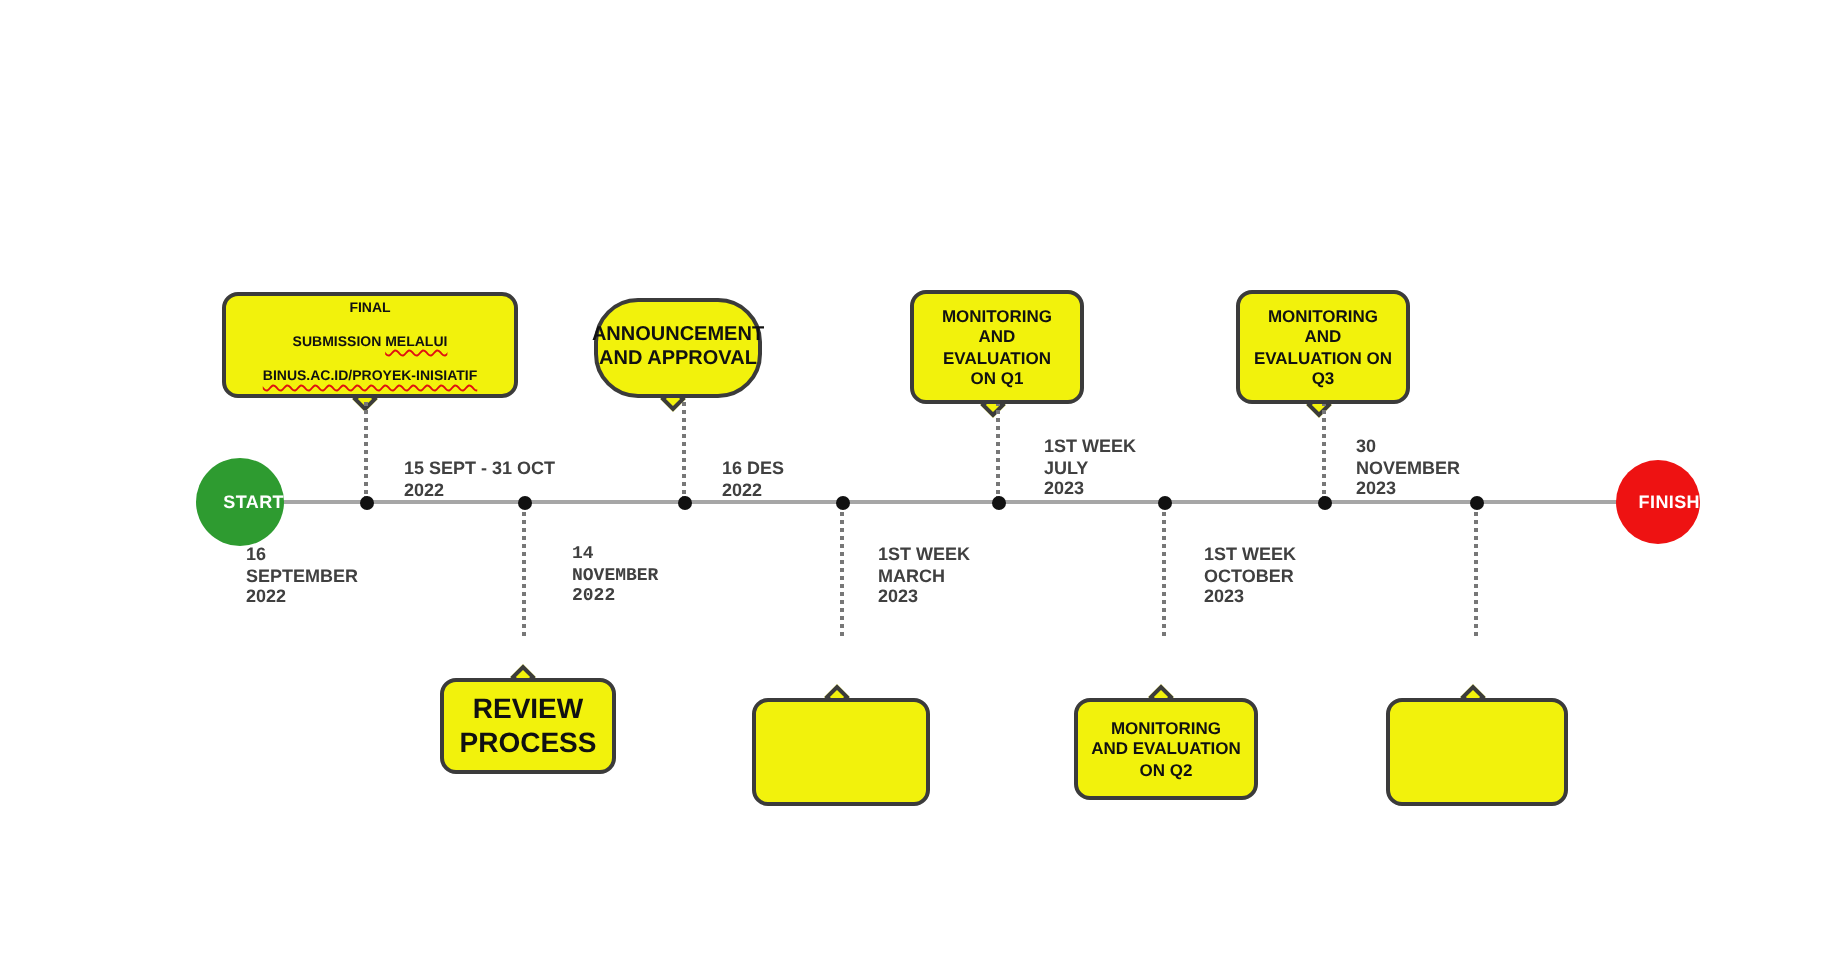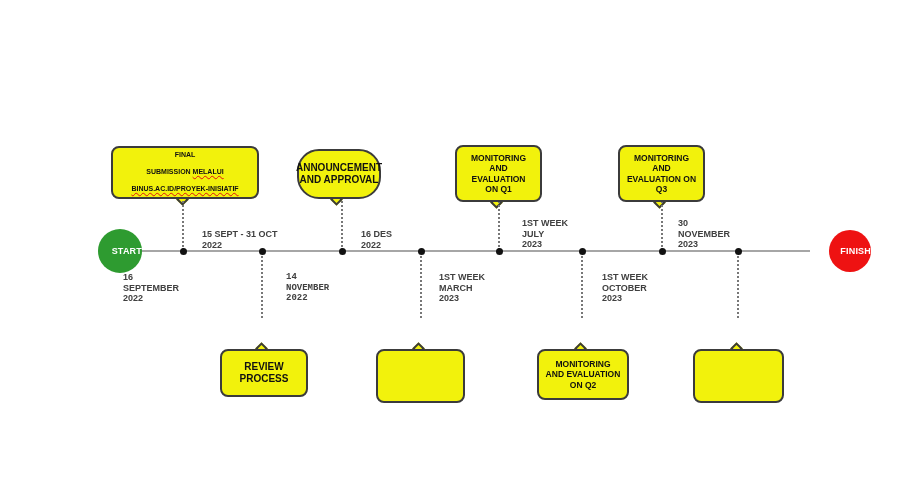--- a/index.html
+++ b/index.html
@@ -23,21 +23,21 @@
   .tl-line{
     position:absolute;left:118px;top:250px;width:692px;height:2px;
     background:var(--line);
   }
   .node{
     position:absolute;border-radius:50%;
     display:flex;align-items:center;justify-content:flex-end;
     color:#fff;font-weight:bold;font-size:9px;letter-spacing:.2px;
   }
   .node.start{left:98px;top:229px;width:44px;height:44px;background:var(--green);}
-  .node.finish{left:829px;top:230px;width:42px;height:42px;background:var(--red);}
+  .node.finish{left:808px;top:230px;width:42px;height:42px;background:var(--red);}
   .dot{
     position:absolute;top:248px;width:7px;height:7px;border-radius:50%;
     background:#111;
   }
   .connector{
     position:absolute;width:0;border-left:2px dotted #777;
   }
   .date{
     position:absolute;width:120px;text-align:left;
     color:var(--datecolor);font-weight:bold;font-size:9px;line-height:10.5px;
@@ -152,21 +152,21 @@
   </div>
 
   <div class="callout above" style="left:618px;top:123px;width:87px;height:57px;font-size:8.5px;">
     <span class="tail"></span>
     <span>MONITORING
 AND
 EVALUATION ON
 Q3</span>
   </div>
 
-  <div class="callout below" style="left:220px;top:327px;width:88px;height:48px;font-size:10px;">
+  <div class="callout below" style="left:220px;top:317px;width:88px;height:48px;font-size:14px;">
     <span class="tail"></span>
     <span>REVIEW
 PROCESS</span>
   </div>
 
   <div class="callout below" style="left:376px;top:327px;width:89px;height:54px;font-size:9px;">
     <span class="tail"></span>
   </div>
 
   <div class="callout below" style="left:537px;top:327px;width:92px;height:51px;font-size:8.5px;">

